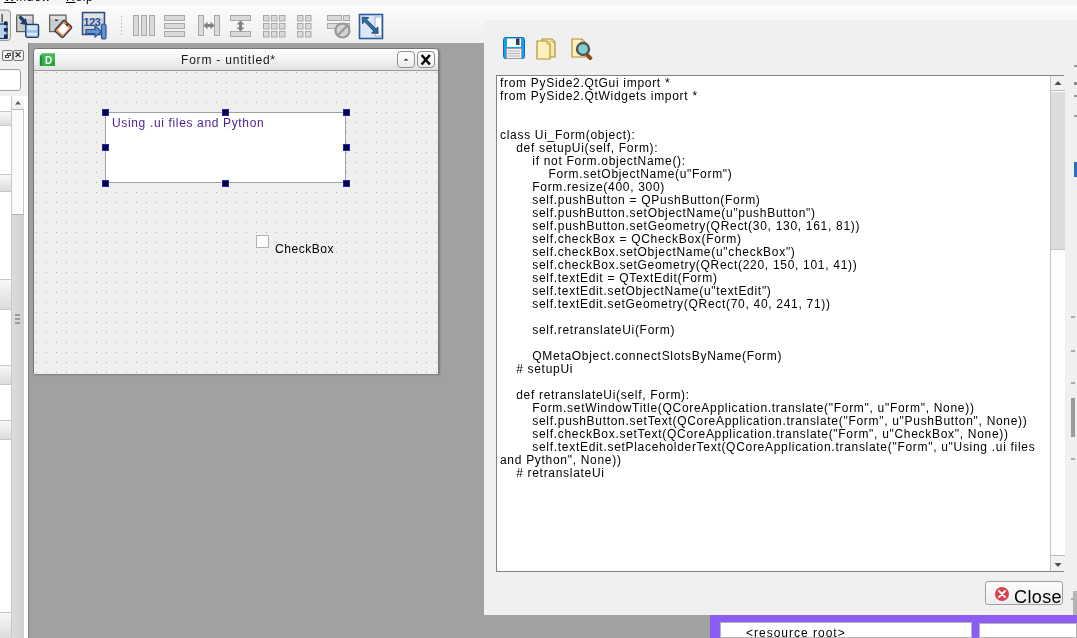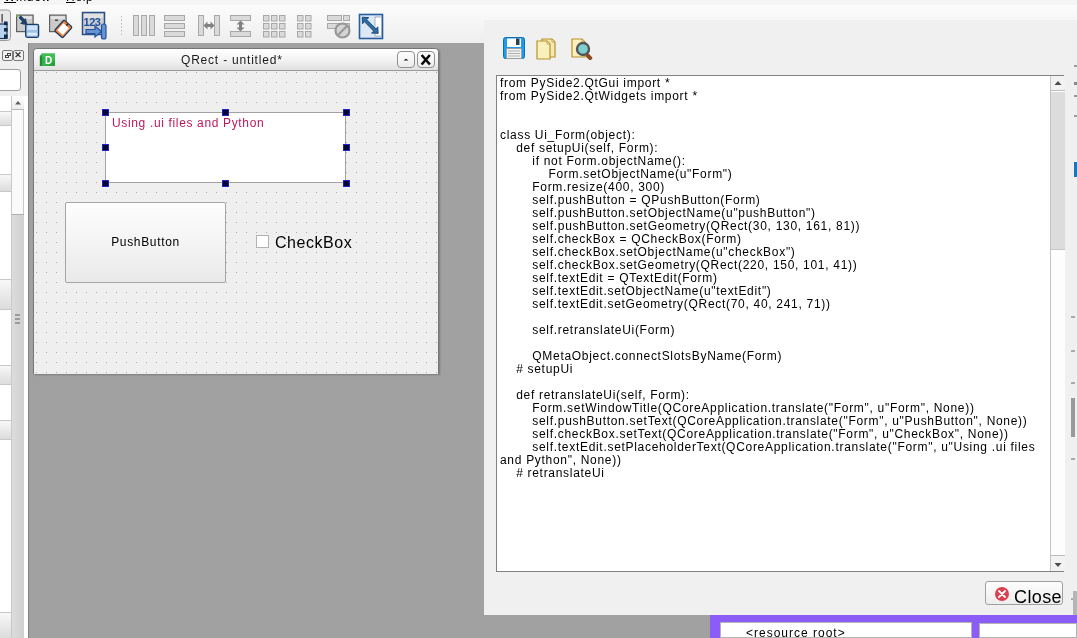--- a/index.html
+++ b/index.html
@@ -59,54 +59,53 @@
 
   <div class="abs" style="left:0;top:0;width:404px;height:22px;background:linear-gradient(#ffffff,#f2f2f2 55%,#e0e0e0);border-bottom:1px solid #9a9a9a;border-radius:4px 4px 0 0;">
 
     <svg class="abs" style="left:5px;top:4px;" width="17" height="14" viewBox="0 0 17 14">
       <path d="M3 0.5 L16 0.5 L16 13 L3 13 Z" fill="#36b14a"></path>
       <path d="M3 0.5 L0.8 3 L0.8 13 L3 13 Z" fill="#1f8a31"></path>
       <path d="M16 7.5 L16 13 L9 13 Z" fill="#2aa13c"></path>
       <path d="M3 0.5 L0.8 3 L16 7 L16 0.5 Z" fill="#44c159" opacity="0.7"></path>
       <text x="9.5" y="10.8" font-size="10" font-weight="bold" fill="#fff" text-anchor="middle" font-family="Liberation Sans">D</text>
     </svg>
-    <div class="abs" style="left:147px;top:4px;font-size:12px;letter-spacing:0.8px;color:#1a1a1a;">QRect - untitled*</div>
+    <div class="abs" style="left:147px;top:4px;font-size:12px;letter-spacing:0.8px;color:#1a1a1a;">Form - untitled*</div>
 
     <div class="abs" style="left:363px;top:2px;width:17.5px;height:17px;border:1px solid #909090;border-radius:4px;background:linear-gradient(#fdfdfd,#f5f5f5 55%,#ebebeb);">
       <svg width="16" height="15">
           <path d="M5.5 8.5 L8 6.8 L10.5 8.5 Z" fill="#111"></path>
         </svg>
     </div>
     <div class="abs" style="left:383px;top:2px;width:17.5px;height:17px;border:1px solid #909090;border-radius:4px;background:linear-gradient(#fdfdfd,#f5f5f5 55%,#ebebeb);">
       <svg width="16" height="15">
           <path d="M4.5 4 L11 11.5 M11 4 L4.5 11.5" stroke="#0a0a0a" stroke-width="2.6" stroke-linecap="square"></path>
         </svg>
     </div>
   </div>
 
   <div class="abs" id="canvas" style="left:0;top:23px;width:404px;height:302px;background-color:#efefef;background-image:radial-gradient(circle at 0.5px 0.5px, #ababab 0.55px, transparent 0.75px);background-size:10px 10px;background-position:2px 10px;">
 
     <div class="abs" style="left:71px;top:40px;width:241px;height:71px;border:1px solid #a2a2a2;background:#fff;">
-      <div class="abs" style="left:6px;top:3px;font-size:12px;letter-spacing:0.65px;color:#be185d;">Using .ui files and Python</div>
+      <div class="abs" style="left:6px;top:3px;font-size:12px;letter-spacing:0.65px;color:#4c1d95;">Using .ui files and Python</div>
     </div>
 
     <div class="h abs" style="left:68px;top:37px;"></div>
     <div class="h abs" style="left:188px;top:37px;"></div>
     <div class="h abs" style="left:309px;top:37px;"></div>
     <div class="h abs" style="left:68px;top:72px;"></div>
     <div class="h abs" style="left:309px;top:72px;"></div>
     <div class="h abs" style="left:68px;top:108px;"></div>
     <div class="h abs" style="left:188px;top:108px;"></div>
     <div class="h abs" style="left:309px;top:108px;"></div>
 
-    <div class="abs" style="left:31px;top:130px;width:161px;height:81px;border:1px solid #a5a5a5;border-radius:2px;background:linear-gradient(#fdfdfd,#f3f3f3 55%,#e9e9e9);text-align:center;line-height:79px;font-size:12px;letter-spacing:0.67px;color:#000;">PushButton</div>
 
     <div class="abs" style="left:221px;top:150px;width:101px;height:41px;">
       <div class="abs" style="left:1px;top:13px;width:13px;height:13px;border:1px solid #b2b2b2;background:#fff;"></div>
-      <div class="abs" style="left:20px;top:12px;font-size:16px;letter-spacing:0.55px;color:#000;">CheckBox</div>
+      <div class="abs" style="left:20px;top:20px;font-size:12px;letter-spacing:0.55px;color:#000;">CheckBox</div>
     </div>
   </div>
 </div>
 <style>
  .h { width:7px;height:7px;background:#2222cc;box-sizing:border-box; } .h::after{content:'';position:absolute;left:1px;top:1px;width:5px;height:5px;background:#06062e;}
 </style>
 
 <div class="abs" id="dialog" style="left:484px;top:20px;width:588px;height:595px;background:#f0f0f0;">
 
   <svg class="abs" style="left:19px;top:17px;" width="95" height="23" viewBox="0 0 95 23">

